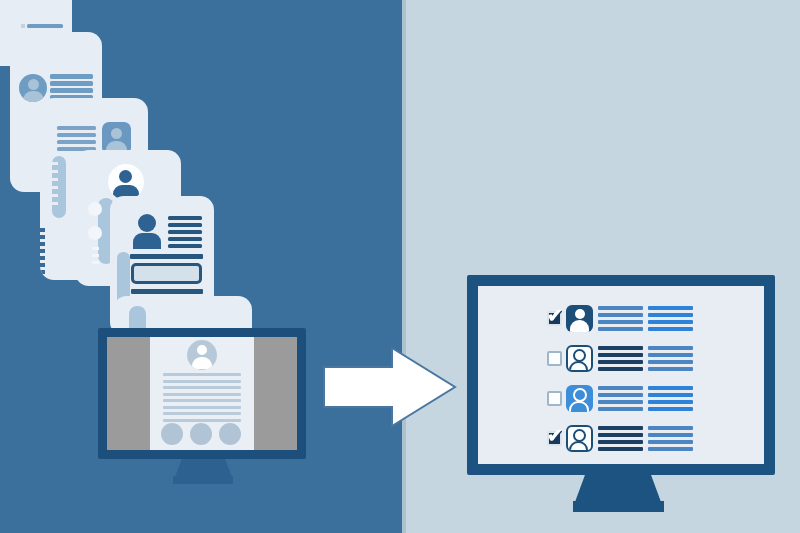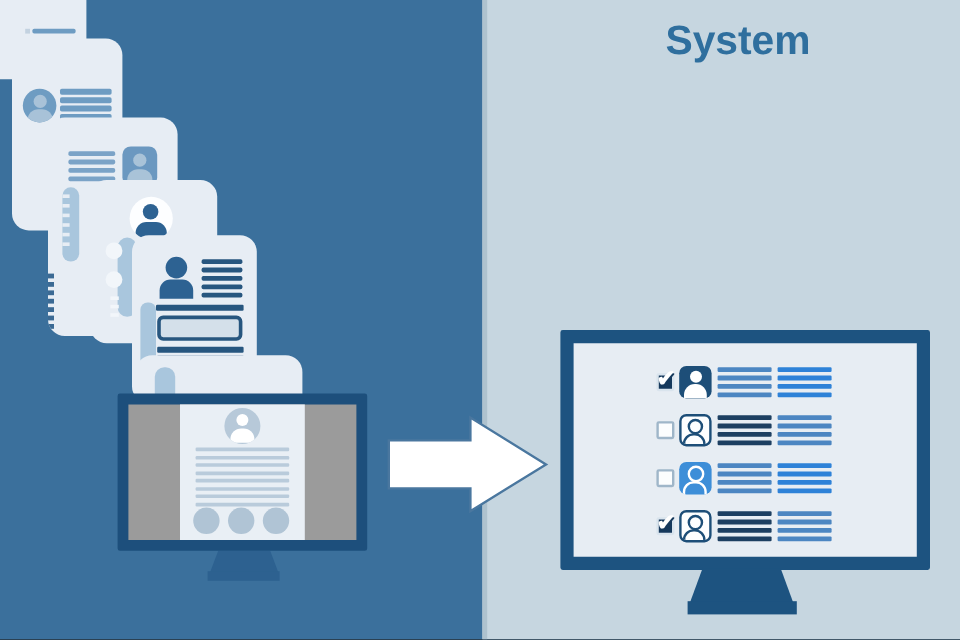--- a/index.html
+++ b/index.html
@@ -111,21 +111,20 @@
 </style>
 </head>
 <body>
 
 <div class="canvas">
 
   <div class="abs bg-right"></div>
   <div class="abs divider"></div>
 
   <div class="abs title">
-    <div>System</div>
   </div>
 
   <div class="card doc1">
 
     <span class="d1-bullet" style="left:45px;top:50px"></span>
     <span class="ln d1-ln" style="top:50px"></span>
     <span class="d1-bullet" style="left:45px;top:59px"></span>
     <span class="ln d1-ln" style="top:59px"></span>
     <span class="d1-bullet" style="left:45px;top:68px"></span>
     <span class="ln d1-ln" style="top:68px"></span>

